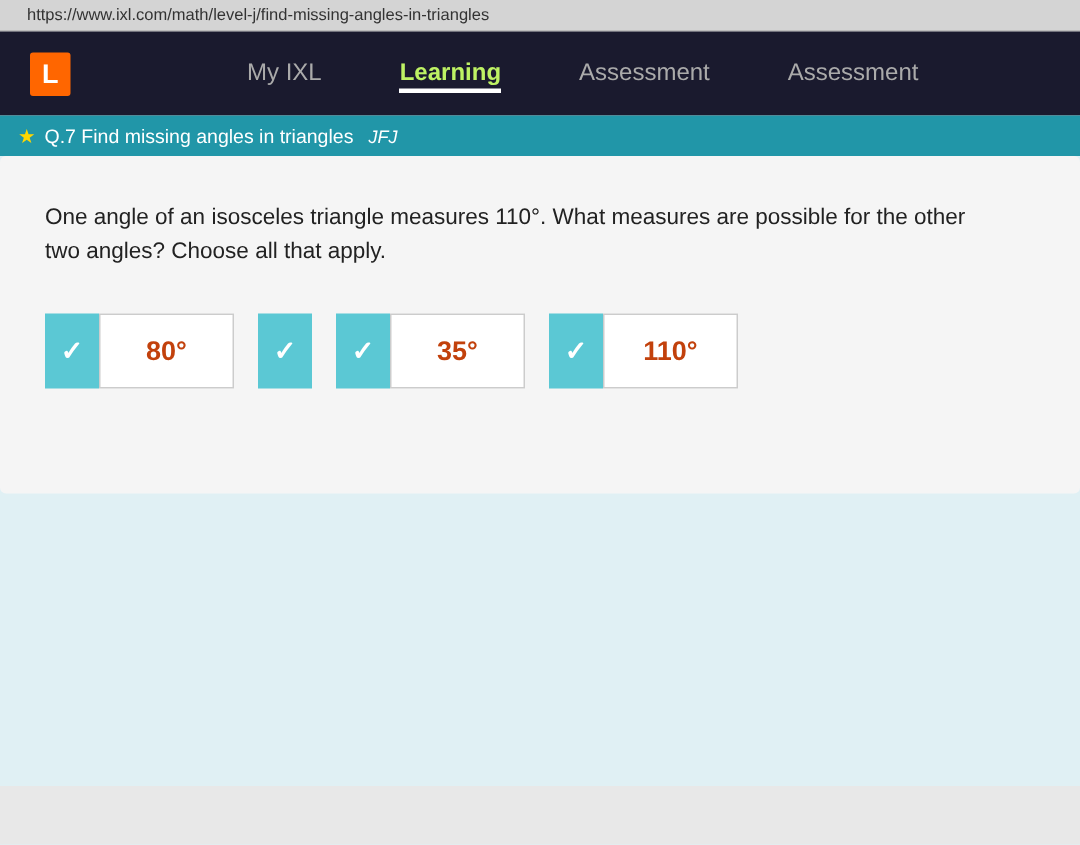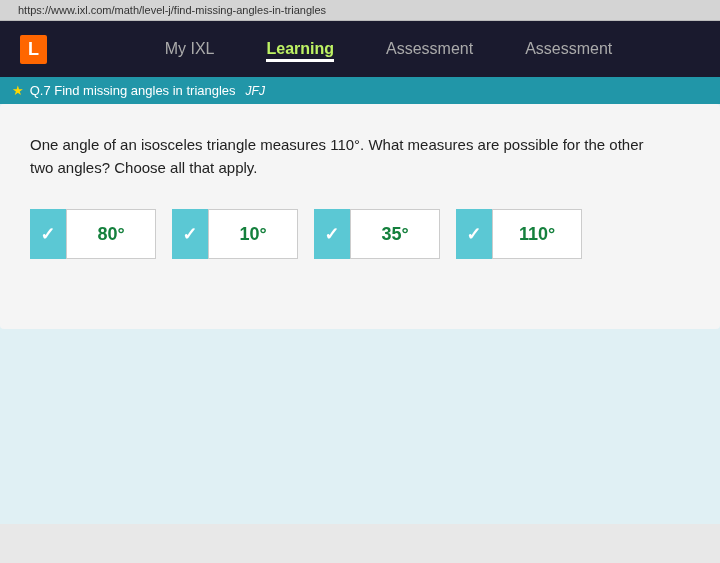--- a/index.html
+++ b/index.html
@@ -123,21 +123,21 @@
     .choice-label {
       min-width: 90px;
       height: 50px;
       background: white;
       border: 1px solid #ccc;
       display: flex;
       align-items: center;
       justify-content: center;
       font-size: 18px;
       font-weight: bold;
-      color: #15803d;
+      color: #c2410c;
       cursor: pointer;
     }
 
     .submit-btn {
       background: #3a5a1a;
       color: white;
       border: none;
       padding: 10px 24px;
       font-size: 15px;
       border-radius: 4px;
@@ -179,21 +179,20 @@
         <div class="checkbox-area">
           <span class="checkbox-check">✓</span>
         </div>
         <div class="choice-label">80°</div>
       </div>
 
       <div class="choice-item">
         <div class="checkbox-area">
           <span class="checkbox-check">✓</span>
         </div>
-        <div class="choice-label">10°</div>
       </div>
 
       <div class="choice-item">
         <div class="checkbox-area">
           <span class="checkbox-check">✓</span>
         </div>
         <div class="choice-label">35°</div>
       </div>
 
       <div class="choice-item">

